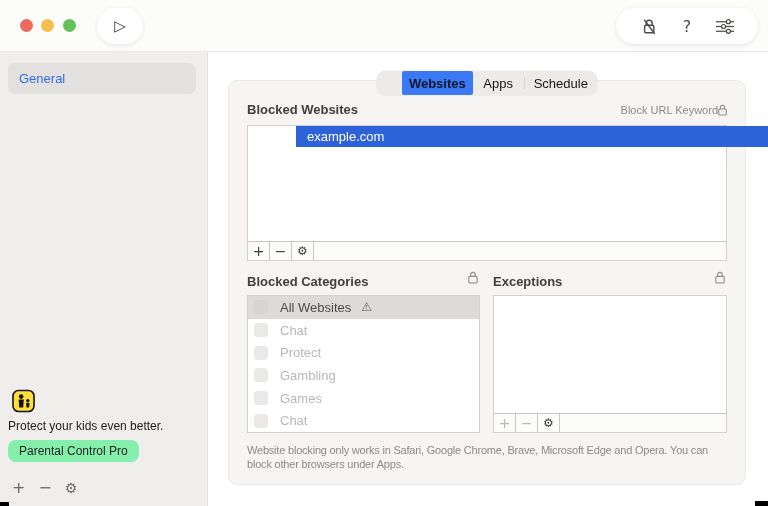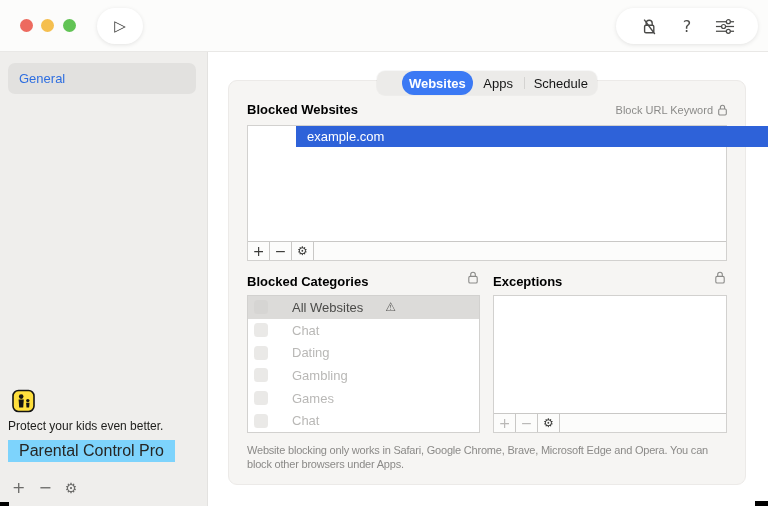--- a/index.html
+++ b/index.html
@@ -22,58 +22,58 @@
                   box-shadow:0 1px 4px rgba(0,0,0,.10); display:flex; align-items:center; justify-content:space-around; padding:0 14px; }
   .tb-icon { width:20px; height:20px; display:flex; align-items:center; justify-content:center; color:#4a4a48; }
   .help-glyph { font-size:16px; color:#4a4a48; }
 
   
   .sidebar { position:absolute; left:0; top:52px; width:208px; height:454px; background:#efeeec; border-right:1px solid #e3e2e0; }
   .side-item { position:absolute; left:8px; top:11px; width:188px; height:31px; border-radius:7px; background:#e2e1df;
                color:#2e6ee0; font-size:13px; line-height:31px; padding-left:11px; }
   .promo-icon { position:absolute; left:12px; top:337px; }
   .promo-text { position:absolute; left:8px; top:367px; font-size:12px; color:#1d1d1b; }
-  .promo-btn { position:absolute; left:8px; top:388px; height:22px; padding:0 11px; background:#7dd3fc; border:none;
-               border-radius:0; font-family:"Liberation Sans",sans-serif; font-size:16px; color:#262624; line-height:22px; }
+  .promo-btn { position:absolute; left:8px; top:388px; height:22px; padding:0 11px; background:#86efac; border:none;
+               border-radius:8px; font-family:"Liberation Sans",sans-serif; font-size:12px; color:#262624; line-height:22px; }
   .side-controls { position:absolute; left:12px; top:426px; display:flex; align-items:center; gap:13px; color:#6b6b69; }
   .sc-plus { font-size:16px; } .sc-minus { font-size:16px; } .sc-gear { font-size:14px; }
 
   
   .card { position:absolute; left:228px; top:80px; width:518px; height:405px; background:#f6f5f3; border:1px solid #eceae8; border-radius:9px; }
 
   .segmented { position:absolute; left:377px; top:71px; width:220px; height:24px; background:#ecebe9; border-radius:8px;
                display:flex; align-items:stretch; box-shadow:0 0 0 1px rgba(0,0,0,.03); }
   .seg { display:flex; align-items:center; justify-content:center; font-size:13px; color:#161616; position:relative; }
-  .seg.sel { background:#3b79f4; color:#ffffff; border-radius:12px; font-weight:bold;margin-left:25px; }
+  .seg.sel { background:#3b79f4; color:#0f172a; border-radius:2px; font-weight:bold;margin-left:25px; }
   .seg.w1 { width:80px; } .seg.w2 { width:58px; } .seg.w3 { width:82px;text-align:right; }
   .seg-div { width:1px; height:12px; background:#d4d3d1; align-self:center; }
 
-  .sec-title { position:absolute; font-size:13px; font-weight:bold; color:#000000; }
+  .sec-title { position:absolute; font-size:13px; font-weight:bold; color:#404040; }
   .t-websites { left:247px; top:102px; }
   .t-categories { left:247px; top:274px; }
   .t-exceptions { left:493px; top:274px; }
-  .block-url { position:absolute; right:41px; top:104px; display:flex; align-items:flex-end; gap:5px; font-size:11px; color:#8b8b89; }
+  .block-url { position:absolute; right:41px; top:104px; display:flex; align-items:flex-end; font-size:11px; color:#8b8b89; }
   .lock-cat { position:absolute; left:468px; top:271px; }
   .lock-exc { position:absolute; left:715px; top:271px; }
 
   .listbox { position:absolute; background:#fff; border:1px solid #d2d1cf; }
   .websites-box { left:247px; top:125px; width:480px; height:136px; }
   .categories-box { left:247px; top:295px; width:233px; height:138px; }
   .exceptions-box { left:493px; top:295px; width:234px; height:138px; }
 
   .sel-row { position:absolute; left:0; top:0; width:100%; height:21px; background:#2e62d9; color:#fff; font-size:13px;
              line-height:21px; padding-left:11px;margin-left:48px; }
 
   .controls-bar { position:absolute; left:0; bottom:0; width:100%; height:19px; border-top:1px solid #c9c8c6; background:#fcfcfb; display:flex; }
   .cb-cell { width:22px; height:100%; border-right:1px solid #c9c8c6; display:flex; align-items:center; justify-content:center; color:#3a3a38; }
   .cb-cell.disabled { color:#b9b8b6; }
   .cb-plus { font-size:14px; } .cb-minus { font-size:14px; } .cb-gear { font-size:12px; }
 
   .cat-rows { display:flex; flex-direction:column; height:100%; }
-  .cat-row { flex:1; display:flex; align-items:center; padding-left:6px; gap:24px; font-size:13px; color:#b9b8b6; }
+  .cat-row { flex:1; display:flex; align-items:center; padding-left:6px; gap:12px; font-size:13px; color:#b9b8b6; }
   .cat-row.hl { background:#dcdbd9; color:#4b4b49; }
   .checkbox { width:14px; height:14px; border-radius:3.5px; background:#eae9e7; flex:none; }
   .cat-row.hl .checkbox { background:#d6d5d3; }
   .warn-glyph { font-size:12px; color:#5b5b59; margin-left:-2px; }
 
   .footer-note { position:absolute; left:247px; top:444px; width:486px; font-size:11px; letter-spacing:-0.2px;
                  line-height:13.5px; color:#8b8a88; }
 
   .artifact { position:absolute; background:#000; }
   .art-l { left:0; top:502px; width:9px; height:4px; }
@@ -191,21 +191,21 @@
       <span class="checkbox"></span>
       <span>All Websites</span>
       <span class="warn-glyph glyph">⚠</span>
     </div>
     <div class="cat-row">
       <span class="checkbox"></span>
       <span>Chat</span>
     </div>
     <div class="cat-row">
       <span class="checkbox"></span>
-      <span>Dating</span>
+      <span>Protect</span>
     </div>
     <div class="cat-row">
       <span class="checkbox"></span>
       <span>Gambling</span>
     </div>
     <div class="cat-row">
       <span class="checkbox"></span>
       <span>Games</span>
     </div>
     <div class="cat-row">

